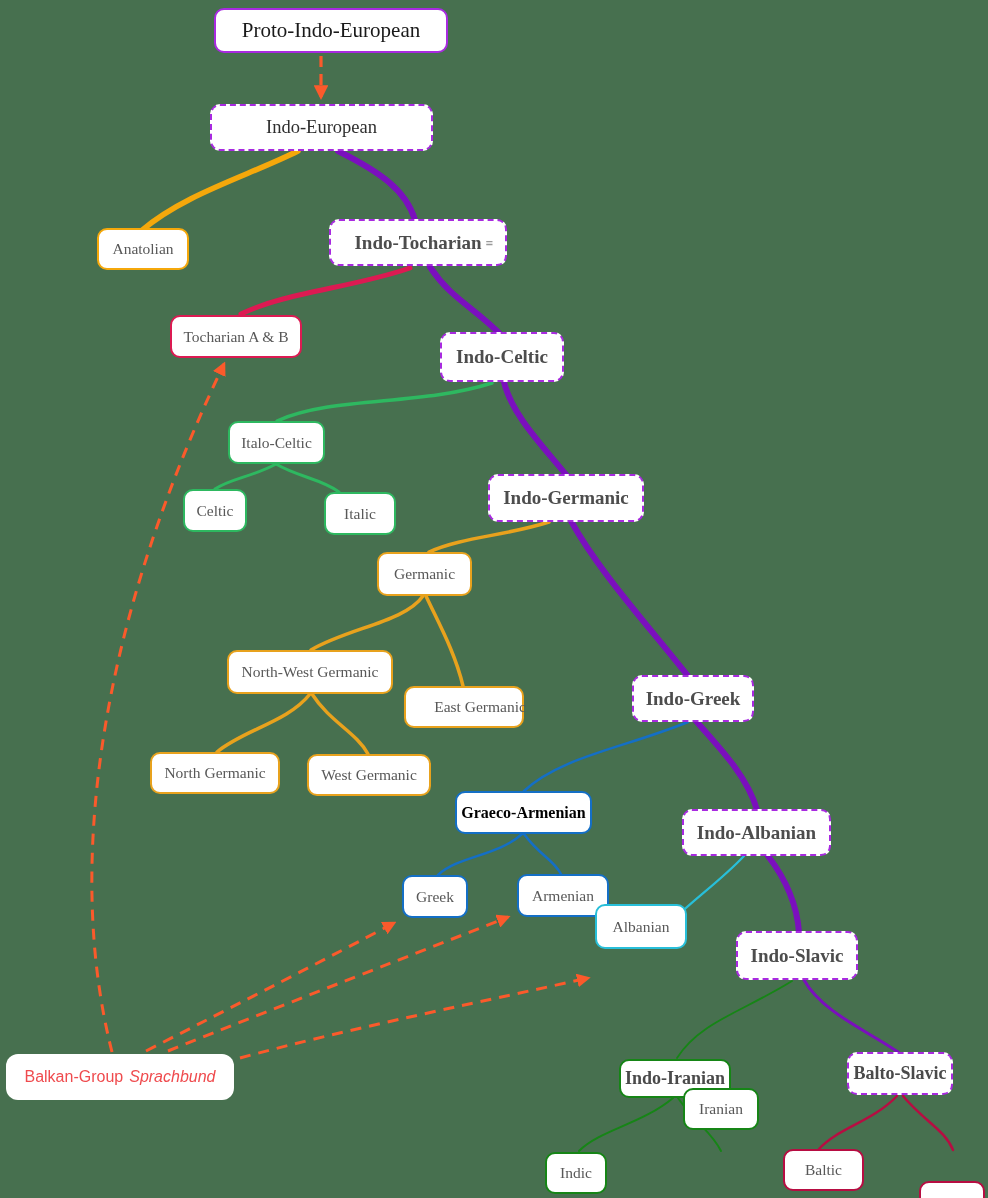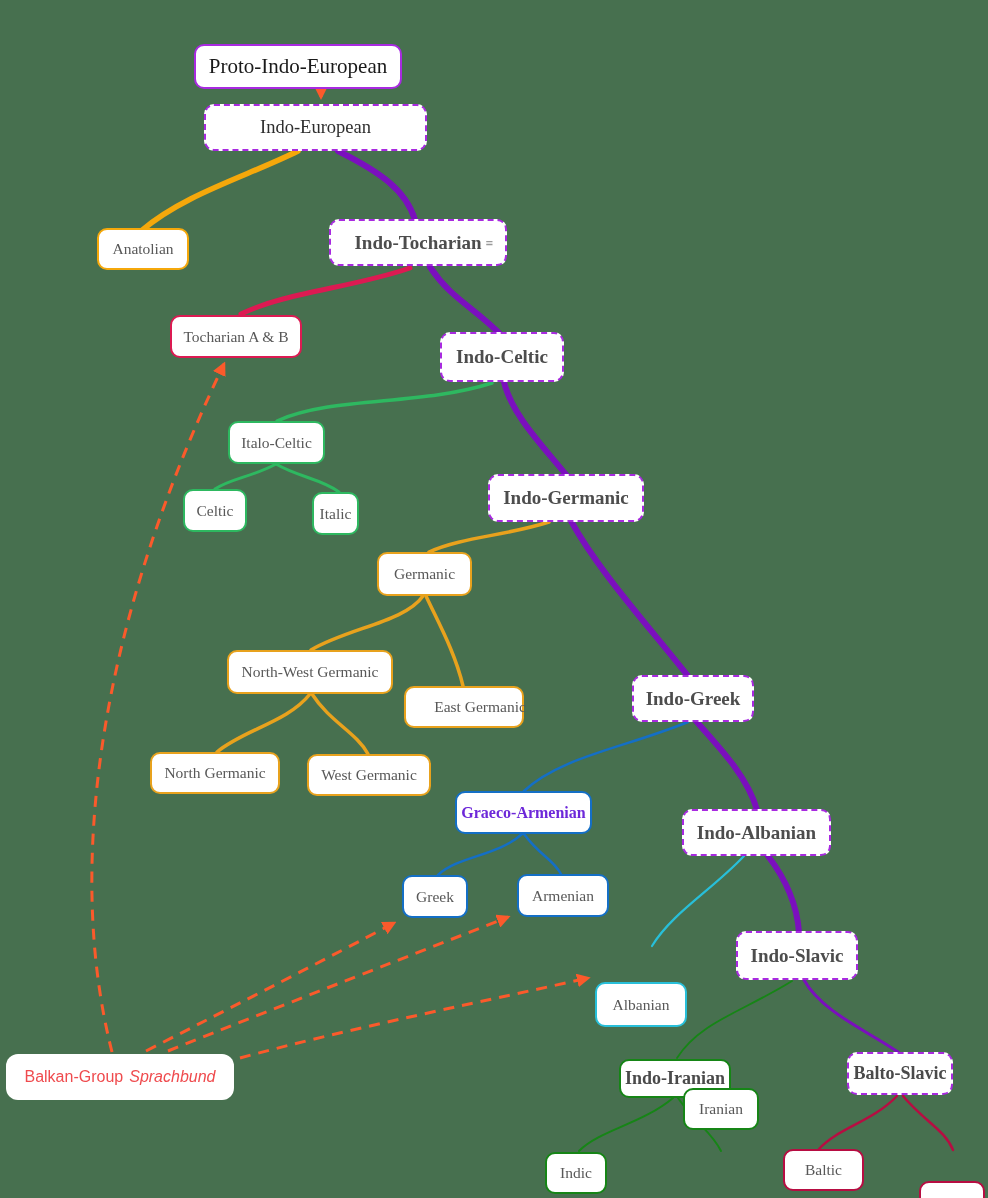--- a/index.html
+++ b/index.html
@@ -18,21 +18,21 @@
   .b-crimson-dark{border:2.5px solid #B70D42;}
   .b-green{border:2.5px solid #2EB860;}
   .b-green-dark{border:2.5px solid #168516;}
   .b-blue{border:2.5px solid #146FC6;}
   .b-cyan{border:2.5px solid #28BFD9;}
   .b-none{border:none;}
   .lvl-top{font-size:21px;color:#1a1a1a;}
   .lvl-root2{font-size:18.5px;color:#2e2e2e;}
   .lvl-trunk{font-size:19px;font-weight:700;color:#4d4d4d;}
   .small-bold{font-size:18px;font-weight:700;color:#4a4a4a;}
-  .dark-bold{font-size:16px;font-weight:700;color:#6d28d9;}
+  .dark-bold{font-size:16px;font-weight:700;color:#000000;}
   .balkan-text{font-family:"Liberation Sans","DejaVu Sans",sans-serif;font-size:16px;color:#EF4B4E;}
   .balkan-text .it{font-style:italic;margin-left:6px;}
   .note-icon{position:absolute;right:12px;top:50%;transform:translateY(-50%);
              font-size:12px;color:#9a9a9a;font-family:"DejaVu Sans Mono",monospace;line-height:1;}
 </style>
 </head>
 <body>
 
 <div id="canvas">
 
@@ -69,25 +69,25 @@
     <path d="M 897,1096 C 872,1122 838,1128 819,1149" stroke="#B70D42" stroke-width="2.5" fill="none" stroke-linecap="round"></path>
     <path d="M 903,1096 C 925,1122 945,1130 953,1150" stroke="#B70D42" stroke-width="2.5" fill="none" stroke-linecap="round"></path>
 
     <path d="M 321,56 L 321,97" stroke="#FB5A2B" stroke-width="3.2" fill="none" stroke-dasharray="11 7" marker-end="url(#arrow)"></path>
     <path d="M 112,1052 C 68,880 92,640 224,364" stroke="#FB5A2B" stroke-width="3" fill="none" stroke-dasharray="11 8" marker-end="url(#arrow)"></path>
     <path d="M 146,1051 C 240,1003 330,957 394,923" stroke="#FB5A2B" stroke-width="3" fill="none" stroke-dasharray="11 8" marker-end="url(#arrow)"></path>
     <path d="M 168,1051 C 280,1006 430,948 508,917" stroke="#FB5A2B" stroke-width="3" fill="none" stroke-dasharray="11 8" marker-end="url(#arrow)"></path>
     <path d="M 240,1058 C 350,1028 500,998 588,978" stroke="#FB5A2B" stroke-width="3" fill="none" stroke-dasharray="11 8" marker-end="url(#arrow)"></path>
   </svg>
 
-  <div class="node b-purple-solid lvl-top" style="left:194px;top:8px;width:208px;height:45px;margin-top:36px;">
+  <div class="node b-purple-solid lvl-top" style="left:214px;top:8px;width:234px;height:45px;">
     <span>Proto-Indo-European</span>
   </div>
 
-  <div class="node b-purple-dashed lvl-root2" style="left:204px;top:104px;width:223px;height:47px;">
+  <div class="node b-purple-dashed lvl-root2" style="left:210px;top:104px;width:223px;height:47px;">
     <span>Indo-European</span>
   </div>
 
   <div class="node b-gold" style="left:97px;top:228px;width:92px;height:42px;">
     <span>Anatolian</span>
   </div>
 
   <div class="node b-purple-dashed lvl-trunk" style="left:329px;top:219px;width:178px;height:47px;">
     <span>Indo-Tocharian</span>
     <span class="note-icon">=</span>
@@ -102,21 +102,21 @@
   </div>
 
   <div class="node b-green" style="left:228px;top:421px;width:97px;height:43px;">
     <span>Italo-Celtic</span>
   </div>
 
   <div class="node b-green" style="left:183px;top:489px;width:64px;height:43px;">
     <span>Celtic</span>
   </div>
 
-  <div class="node b-green" style="left:312px;top:492px;width:47px;height:43px;">
+  <div class="node b-green" style="left:324px;top:492px;width:72px;height:43px;">
     <span>Italic</span>
   </div>
 
   <div class="node b-purple-dashed lvl-trunk" style="left:488px;top:474px;width:156px;height:48px;">
     <span>Indo-Germanic</span>
   </div>
 
   <div class="node b-amber" style="left:377px;top:552px;width:95px;height:44px;">
     <span>Germanic</span>
   </div>
@@ -150,21 +150,21 @@
   </div>
 
   <div class="node b-blue" style="left:402px;top:875px;width:66px;height:43px;">
     <span>Greek</span>
   </div>
 
   <div class="node b-blue" style="left:517px;top:874px;width:92px;height:43px;">
     <span>Armenian</span>
   </div>
 
-  <div class="node b-cyan" style="left:595px;top:982px;width:92px;height:45px;text-align:right;">
+  <div class="node b-cyan" style="left:595px;top:904px;width:92px;height:45px;text-align:right;">
     <span>Albanian</span>
   </div>
 
   <div class="node b-purple-dashed lvl-trunk" style="left:736px;top:931px;width:122px;height:49px;">
     <span>Indo-Slavic</span>
   </div>
 
   <div class="node b-green-dark small-bold" style="left:619px;top:1059px;width:112px;height:39px;">
     <span>Indo-Iranian</span>
   </div>

